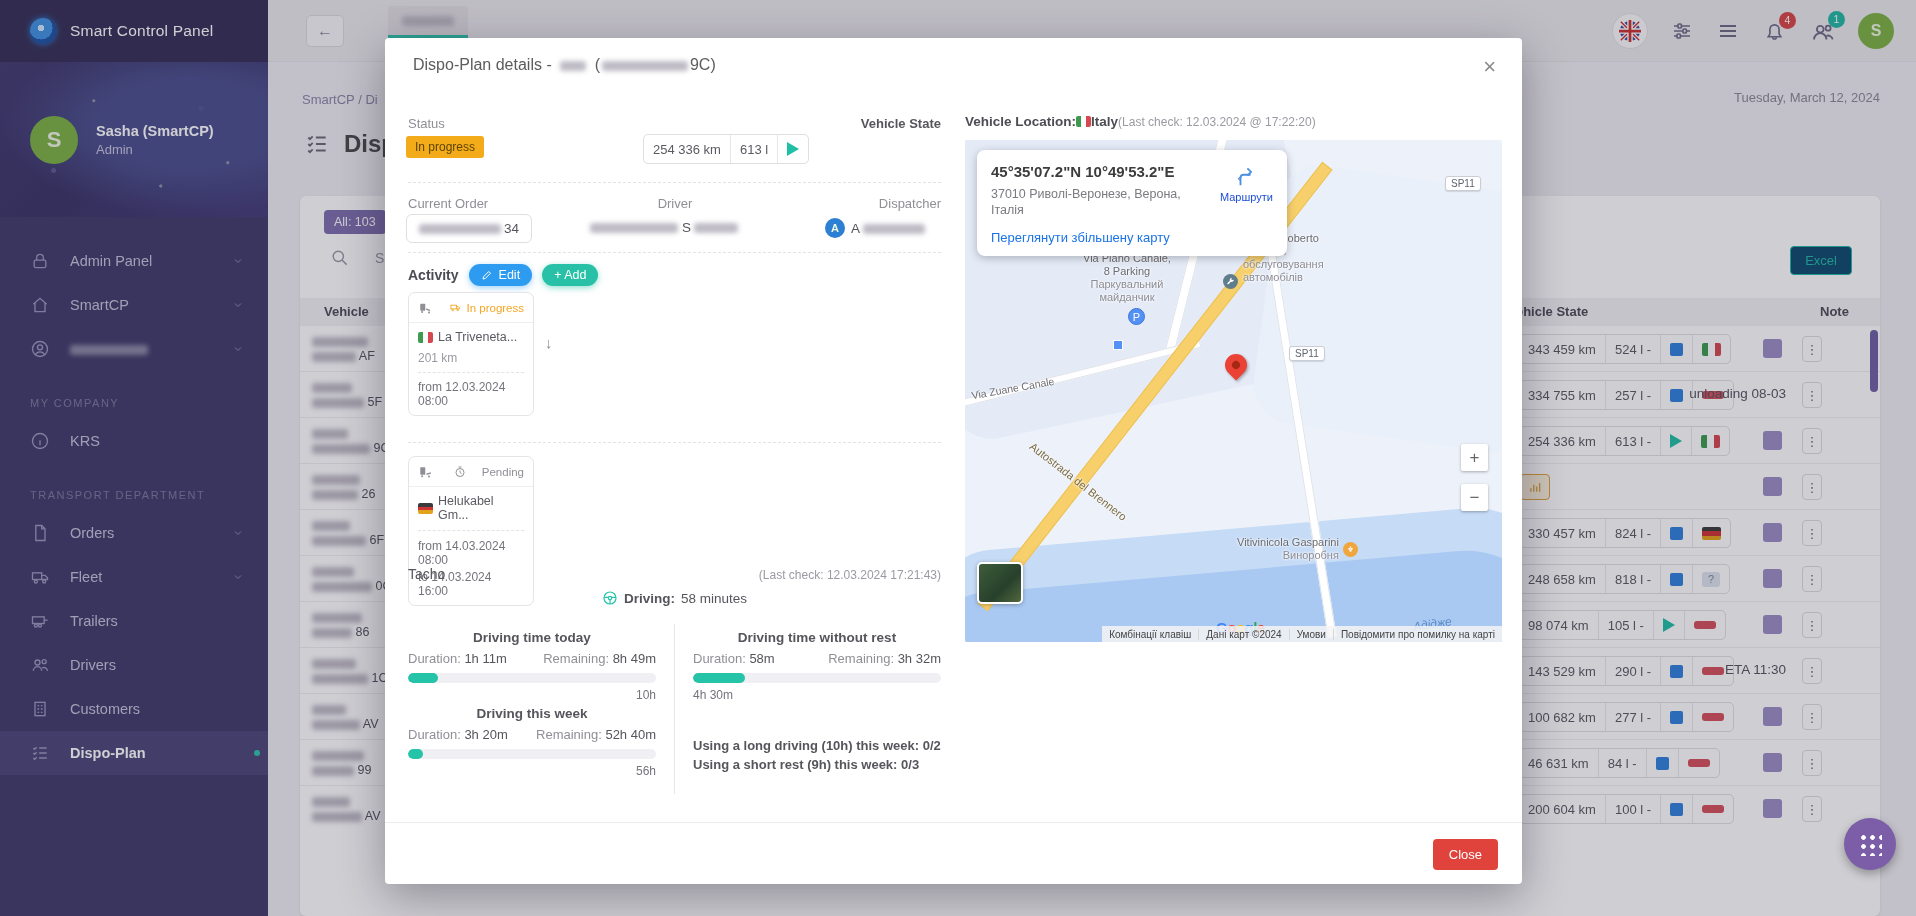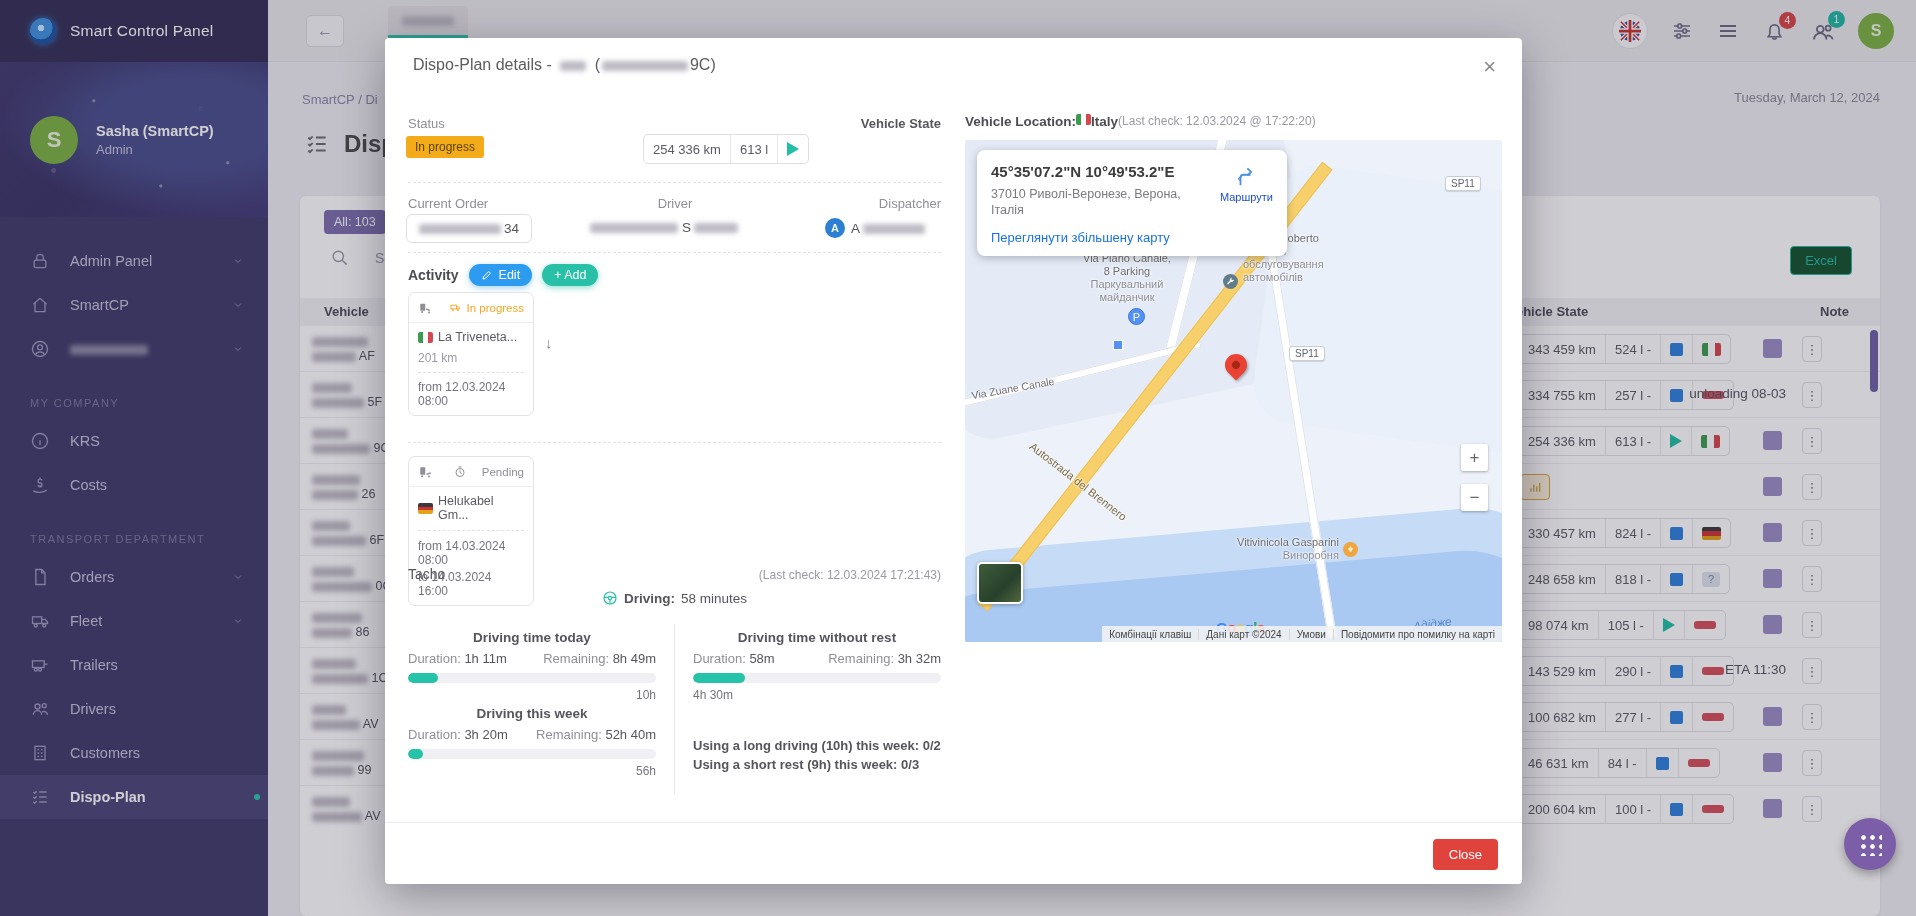--- a/index.html
+++ b/index.html
@@ -38,21 +38,21 @@
   .badge{position:absolute;top:-7px;right:-9px;min-width:17px;height:17px;border-radius:9px;color:#fff;font-size:10.5px;display:flex;align-items:center;justify-content:center;padding:0 4px}
   .badge.red{background:#d84646}.badge.teal{background:#21b9a5}
   .tb-avatar{width:36px;height:36px;font-size:16px}
   .date-line{position:absolute;right:36px;top:90px;font-size:13px;color:#8b8896}
   .crumb{position:absolute;left:34px;top:92px;font-size:13px;color:#8b86a8}
   .heading{position:absolute;left:36px;top:130px;display:flex;align-items:center;gap:14px;color:#4a4a4a}
   .heading .ht{font-size:24px;font-weight:bold}
   .card{position:absolute;left:32px;right:36px;top:196px;height:720px;background:#fff;border-radius:6px;box-shadow:0 1px 3px rgba(0,0,0,.08)}
   .chip-all{position:absolute;left:24px;top:14px;background:#7d6fae;color:#fff;font-size:12.5px;border-radius:4px;padding:5px 10px;cursor:pointer}
   .search-row{position:absolute;left:30px;top:52px;display:flex;align-items:center;gap:26px;color:#9a97a5;font-size:14px}
-  .excel-btn{position:absolute;right:28px;top:50px;border:1px solid #21b9a5;color:#21b9a5;font-size:13px;border-radius:4px;padding:6px 14px;background:#14532d;cursor:pointer}
+  .excel-btn{position:absolute;right:28px;top:50px;border:1px solid #21b9a5;color:#21b9a5;font-size:13px;border-radius:4px;padding:6px 14px;background:#0c4a6e;cursor:pointer}
   .thead{position:absolute;left:0;right:0;top:102px;height:28px;background:#f3f2f5;font-size:13px;color:#4c4c56;font-weight:bold}
   .trow{position:absolute;left:0;right:0;height:46px;border-bottom:1px solid #efeef2}
   .vcell{position:absolute;left:12px;top:8px;line-height:15px;font-size:12.5px;color:#55545e}
   .state-pill{position:absolute;left:1218px;top:8px;height:30px;display:flex;align-items:stretch;border:1px solid #e0dfe4;border-radius:5px;background:#fff}
   .seg{display:flex;align-items:center;padding:0 9px;font-size:13px;color:#5a5a62;gap:6px}
   .seg+.seg{border-left:1px solid #e7e6ea}
   .sq-blue{width:13px;height:13px;border-radius:2px;background:#2f80dc}
   .tri-play{width:0;height:0;border-left:12px solid #21bfa5;border-top:7px solid transparent;border-bottom:7px solid transparent}
   .flag{width:19px;height:13px;border-radius:2px;display:inline-block;flex:none}
   .flag.it{background:linear-gradient(90deg,#3d9b4f 0 33%,#fff 33% 67%,#d5484f 67%)}
@@ -161,28 +161,20 @@
         </svg>
     </div>
     <div class="nav-sec">MY COMPANY</div>
     <div class="nav-item">
       <svg class="ico" viewBox="0 0 24 24" fill="none" stroke="currentColor" stroke-width="1.6">
           <circle cx="12" cy="12" r="9"></circle>
           <path d="M12 8h.01M12 11v6"></path>
         </svg>
       <span class="lbl">KRS</span>
     </div>
-    <div class="nav-item">
-      <svg class="ico" viewBox="0 0 24 24" fill="none" stroke="currentColor" stroke-width="1.6">
-          <path d="M12 3v2M12 12v2"></path>
-          <path d="M14.5 6.5A2.5 2.5 0 0 0 12 5a2.3 2.3 0 0 0 0 4.6 2.3 2.3 0 0 1 0 4.6 2.5 2.5 0 0 1-2.5-2"></path>
-          <path d="M4 19c4 2.5 12 2.5 16-1"></path>
-        </svg>
-      <span class="lbl">Costs</span>
-    </div>
     <div class="nav-sec">TRANSPORT DEPARTMENT</div>
     <div class="nav-item">
       <svg class="ico" viewBox="0 0 24 24" fill="none" stroke="currentColor" stroke-width="1.6">
           <path d="M7 3h7l4 4v14H7z"></path>
           <path d="M14 3v4h4"></path>
         </svg>
       <span class="lbl">Orders</span>
       <svg class="chev" width="12" height="12" viewBox="0 0 24 24" fill="none" stroke="currentColor" stroke-width="2">
           <path d="M6 9l6 6 6-6"></path>
         </svg>
@@ -635,21 +627,21 @@
         <i style="width: 6%;"></i>
       </div>
     <div style="text-align:right;font-size:12px;color:#74747c;margin-top:5px">56h</div>
   </div>
 
   <div class="abs" style="left:308px;top:698px;width:260px;color:#55555c;font-weight:bold;font-size:13px;line-height:19px">
     <div>Using a long driving (10h) this week: 0/2</div>
     <div>Using a short rest (9h) this week: 0/3</div>
   </div>
 
-  <div class="abs" style="left:580px;top:76px;display:flex;align-items:flex-start;font-size:13.5px">
+  <div class="abs" style="left:580px;top:76px;display:flex;align-items:center;font-size:13.5px">
     <b style="color:#4c4c54">Vehicle Location:</b>
     <span class="flag it" style="width:15px;height:11px"></span>
     <b style="color:#4c4c54">Italy</b>
     <span style="color:#9a9aa2;font-size:12px">(Last check: 12.03.2024 @ 17:22:20)</span>
   </div>
 
   <div class="map">
 
     <div class="abs" style="left:-40px;top:-30px;width:380px;height:300px;background:#e4ebf7;border-radius:40px;transform:rotate(-12deg)"></div>
     <div class="abs" style="left:300px;top:40px;width:300px;height:260px;background:#eaf0fa;border-radius:40px;transform:rotate(8deg)"></div>

